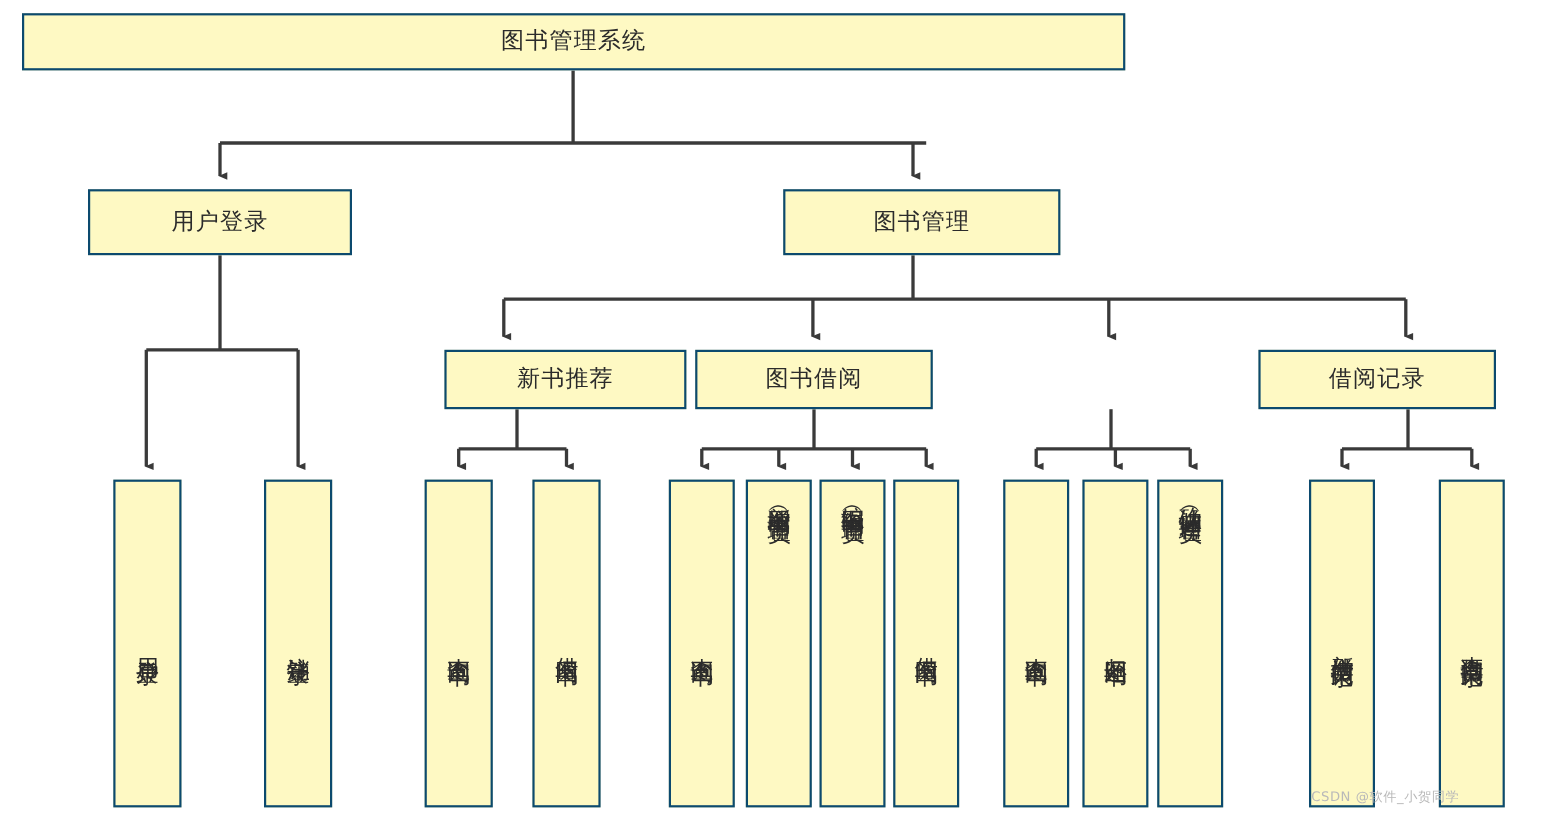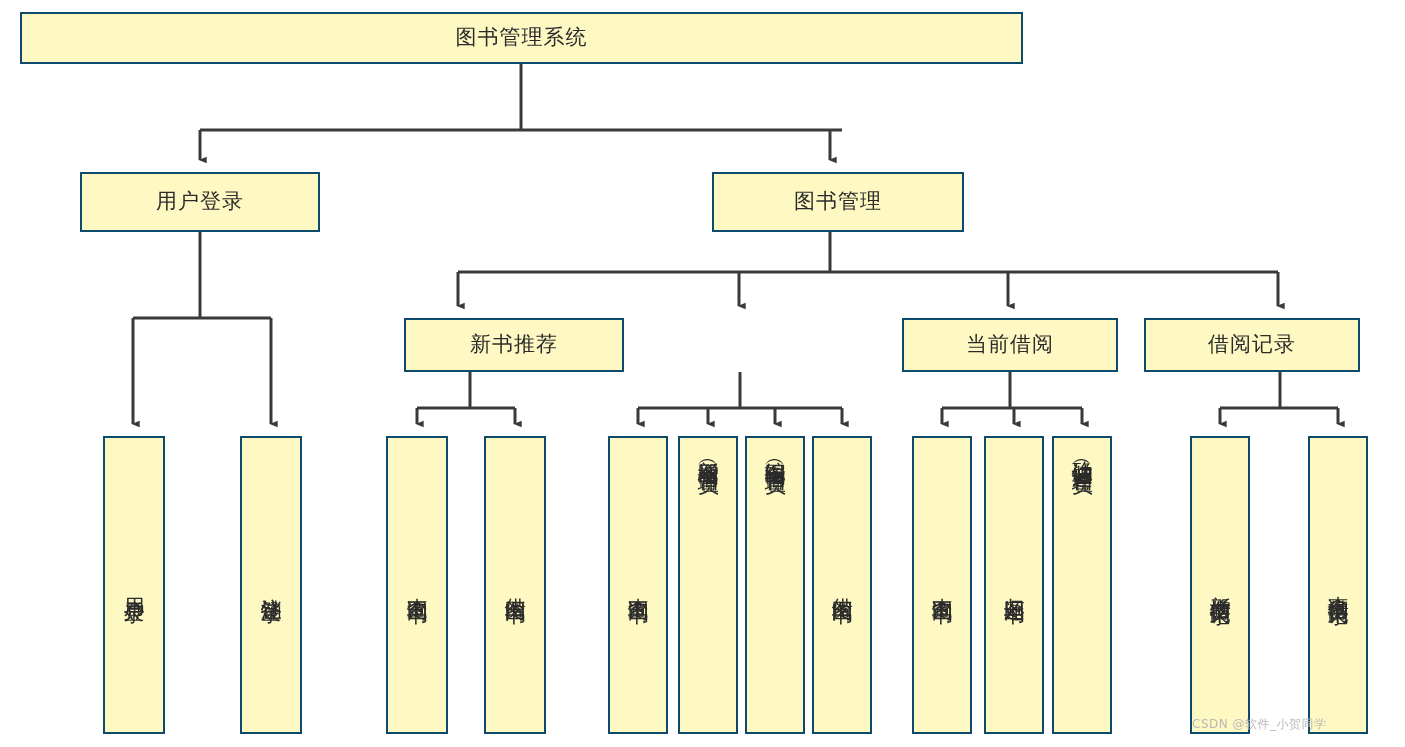--- a/index.html
+++ b/index.html
@@ -129,22 +129,22 @@
   <div class="node horiz" style="left:80px; top:172px; width:240px; height:60px;">
     <span class="label">用户登录</span>
   </div>
   <div class="node horiz" style="left:712px; top:172px; width:252px; height:60px;">
     <span class="label">图书管理</span>
   </div>
 
   <div class="node horiz" style="left:360px; top:318px; width:220px; height:54px;margin-left:44px;">
     <span class="label">新书推荐</span>
   </div>
-  <div class="node horiz" style="left:902px; top:318px; width:216px; height:54px;">
-    <span class="label">当前借阅</span>
+  <div class="node horiz" style="left:632px; top:318px; width:216px; height:54px;">
+    <span class="label">图书借阅</span>
   </div>
   <div class="node horiz" style="left:1144px; top:318px; width:216px; height:54px;">
     <span class="label">借阅记录</span>
   </div>
 
   <div class="node vert centered" style="left:103px; top:436px; width:62px; height:298px;">
     <span class="label">用户登录</span>
   </div>
   <div class="node vert centered" style="left:240px; top:436px; width:62px; height:298px;">
     <span class="label">注销登录</span>

